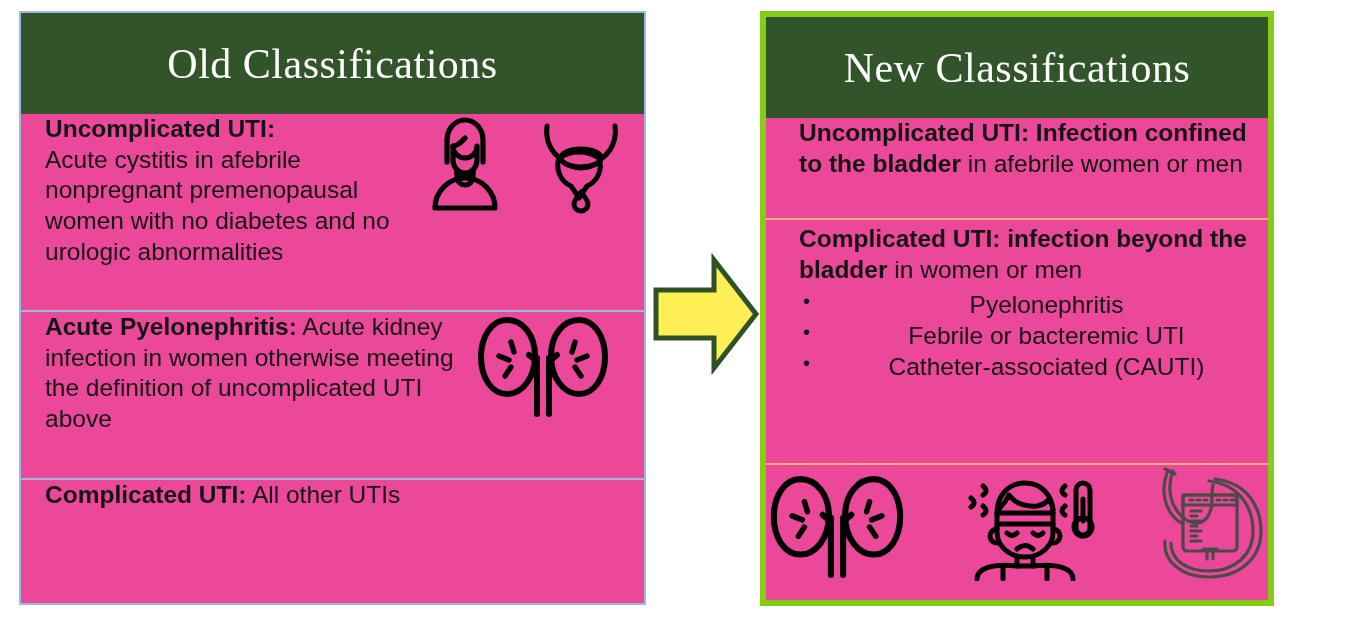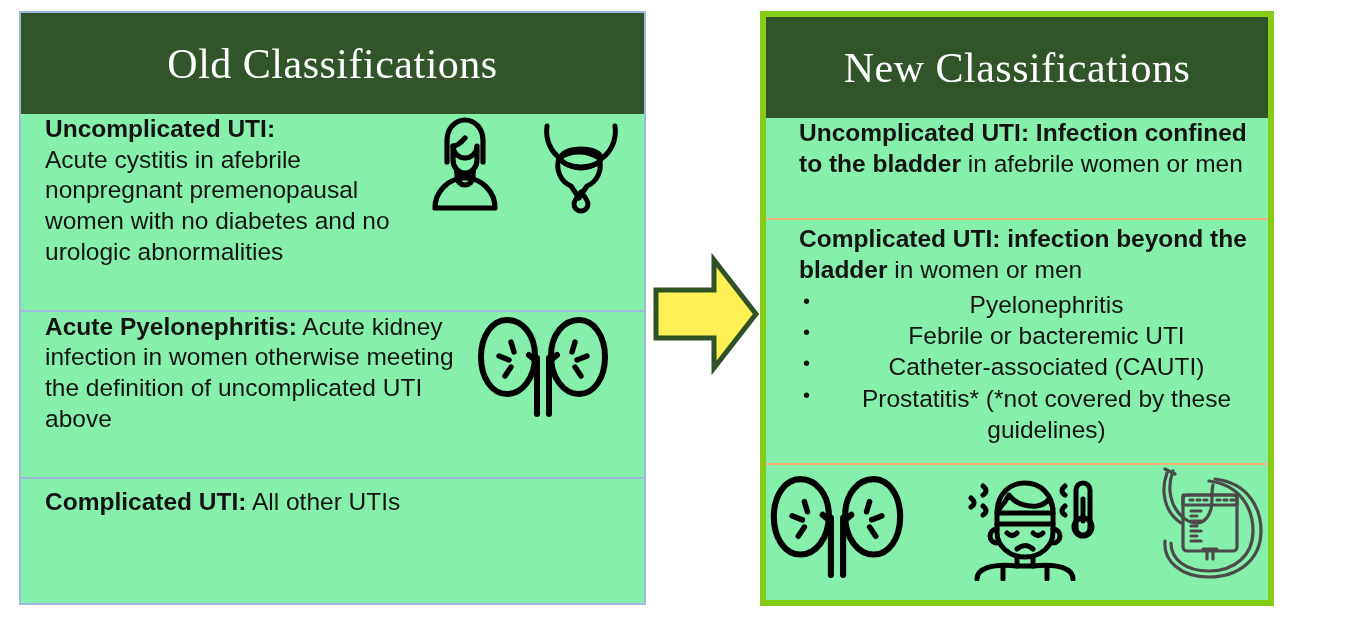--- a/index.html
+++ b/index.html
@@ -19,21 +19,21 @@
     position: relative;
     width: 1369px;
     height: 623px;
     background: #ffffff;
   }
 
   
   .panel {
     position: absolute;
     box-sizing: border-box;
-    background: #86efac;
+    background: #ec4899;
   }
   .panel-old {
     left: 19px;
     top: 11px;
     width: 627px;
     height: 594px;
     border: 2px solid #9cb9de;
   }
   .panel-new {
     left: 760px;
@@ -85,21 +85,21 @@
     box-sizing: border-box;
     font-size: 24.5px;
     line-height: 1.25;
     color: #141414;
   }
   .row-text b { font-weight: bold; }
 
   
   .old-row-1 { height: 208px; padding: 0 0 0 24px; }
   .old-row-2 { height: 178px; padding: 0 0 0 24px; }
-  .old-row-3 { height: 133px; padding: 8px 0 0 24px; }
+  .old-row-3 { height: 133px; padding: 0 0 0 24px; }
 
   .old-row-1 .row-text { width: 368px; }
   .old-row-2 .row-text { width: 412px; }
   .old-row-3 .row-text { width: 440px; }
 
   .old-icons {
     flex: 1;
     display: flex;
     align-items: center;
     justify-content: flex-start;
@@ -260,21 +260,20 @@
         </div>
       </div>
 
       <div class="row new-row-2">
         <div class="row-text">
           <b>Complicated UTI: infection beyond the bladder</b><span> in women or men</span>
           <ul class="bullets">
             <li>Pyelonephritis</li>
             <li>Febrile or bacteremic UTI</li>
             <li>Catheter-associated (CAUTI)</li>
-            <li>Prostatitis* (*not covered by these guidelines)</li>
           </ul>
         </div>
       </div>
 
       <div class="row new-row-3">
         <div class="new-icons">
 
           <span>
             <svg width="140" height="108" viewBox="0 0 136 106">
               <g fill="none" stroke="#000" stroke-width="6" stroke-linejoin="round" stroke-linecap="round">

